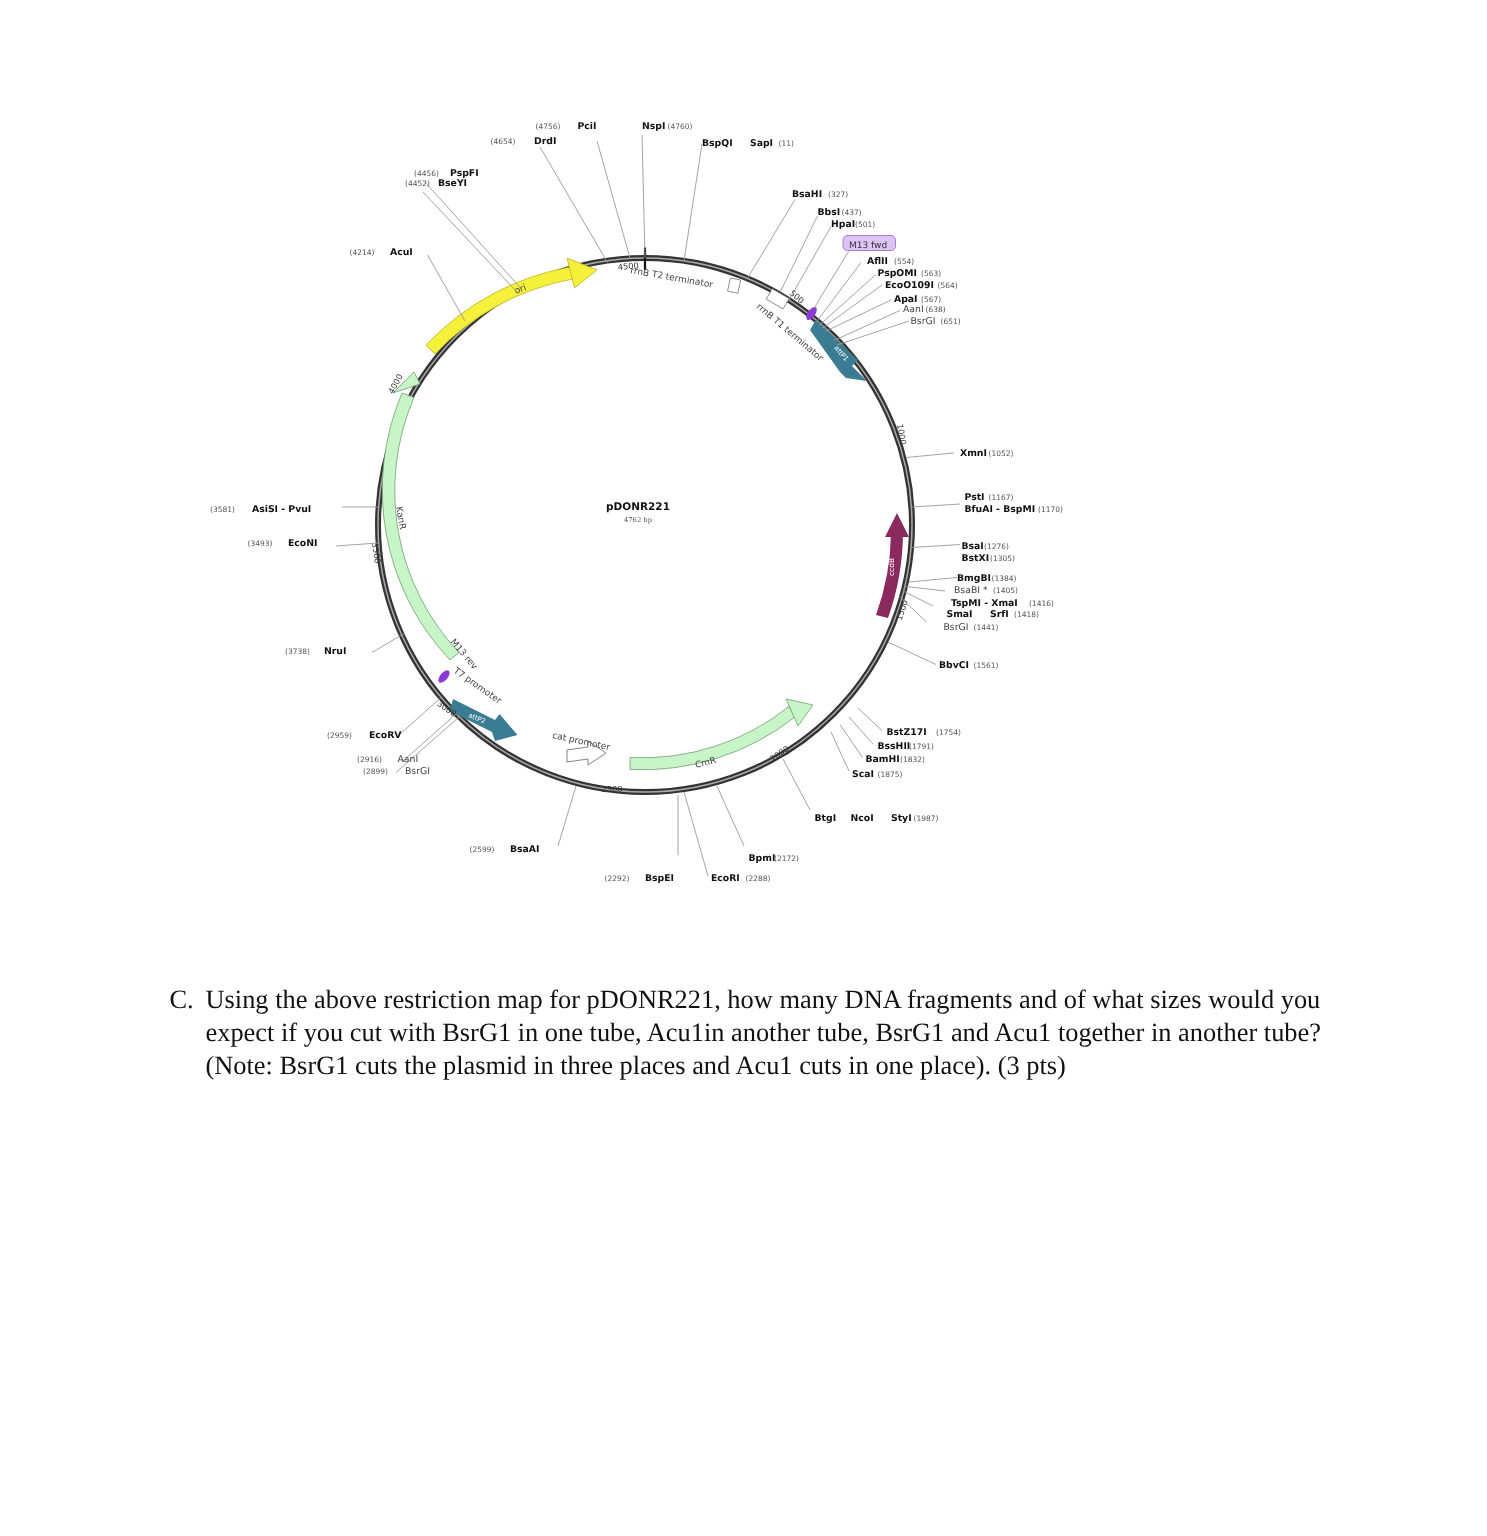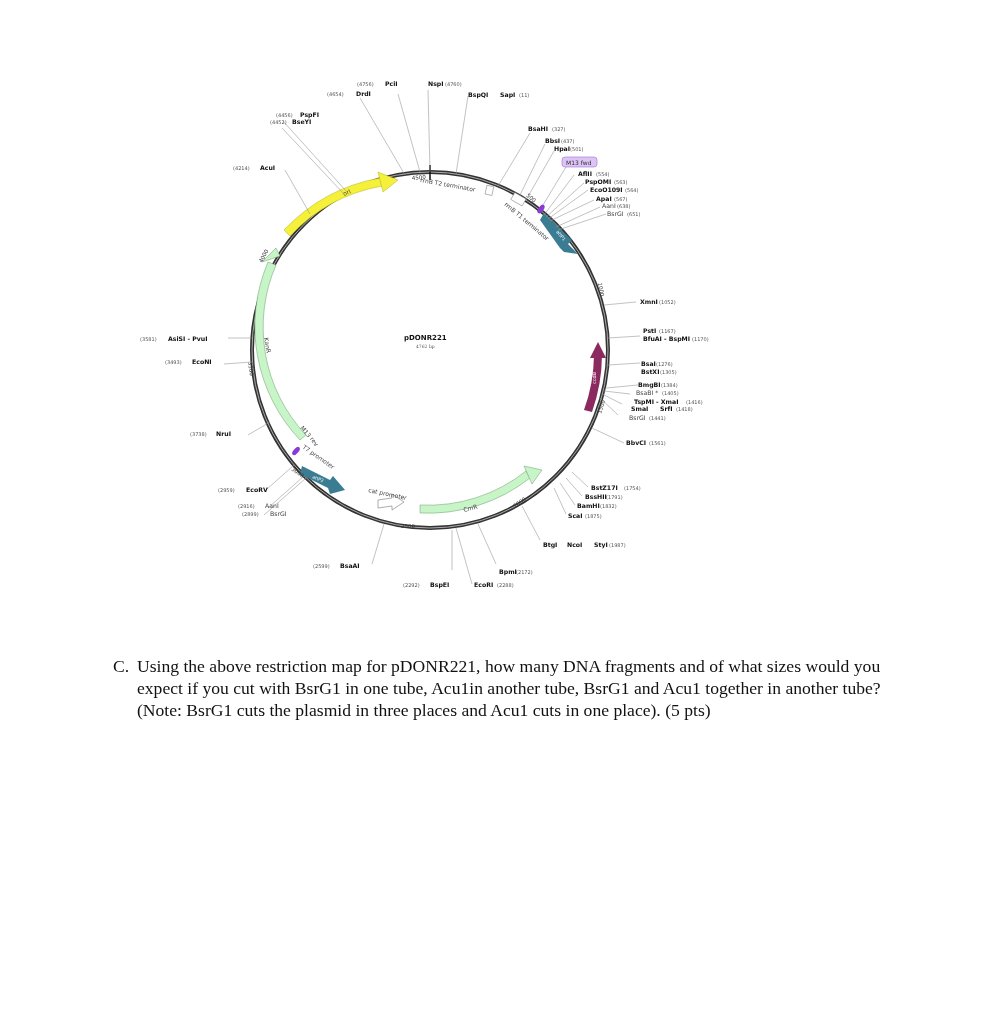--- a/index.html
+++ b/index.html
@@ -243,14 +243,14 @@
     <text class="lbl" x="216" y="436">NruI</text>
     <text class="pos" x="165" y="364">(3493)</text>
     <text class="lbl" x="192" y="364">EcoNI</text>
     <text class="pos" x="140" y="341">(3581)</text>
     <text class="lbl" x="168" y="341">AsiSI - PvuI</text>
   </g>
 </svg>
 
 <div id="question">
   <span class="letter">C.</span>
-  <div class="body">Using the above restriction map for pDONR221, how many DNA fragments and of what sizes would you expect if you cut with BsrG1 in one tube, Acu1in another tube, BsrG1 and Acu1 together in another tube? (Note: BsrG1 cuts the plasmid in three places and Acu1 cuts in one place). (5 pts)</div>
+  <div class="body">Using the above restriction map for pDONR221, how many DNA fragments and of what sizes would you expect if you cut with BsrG1 in one tube, Acu1in another tube, BsrG1 and Acu1 together in another tube? (Note: BsrG1 cuts the plasmid in three places and Acu1 cuts in one place). (3 pts)</div>
 </div>
 
 </body></html>

